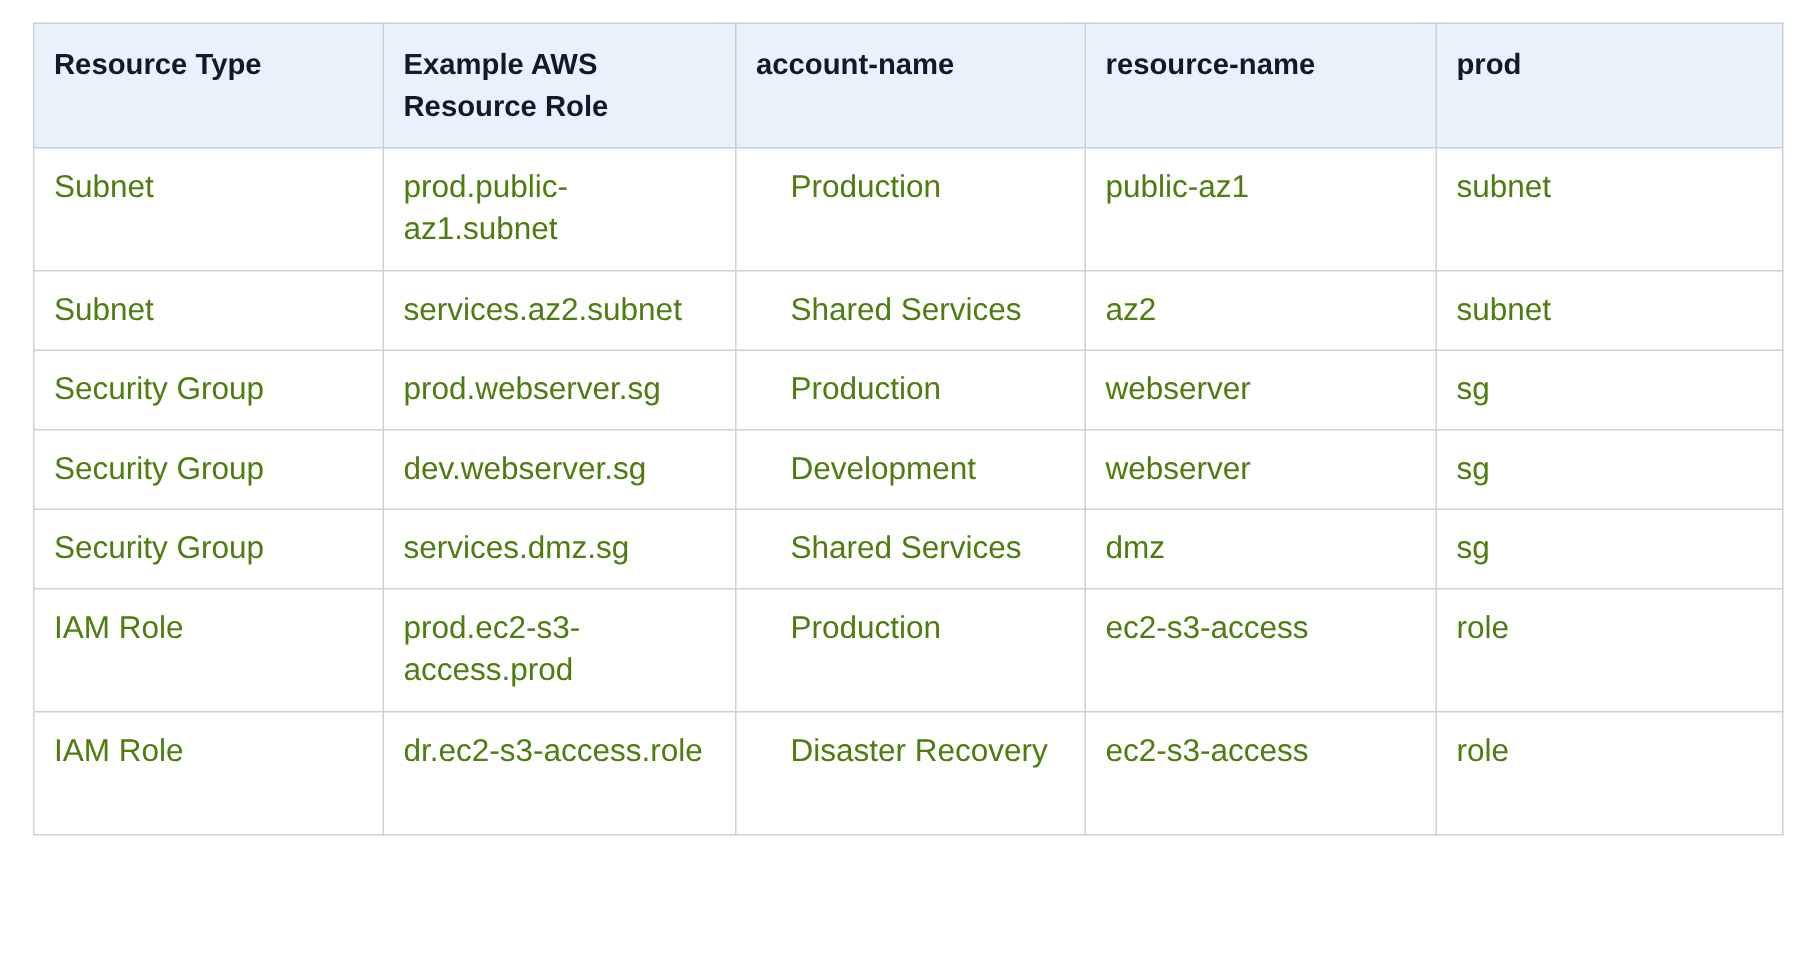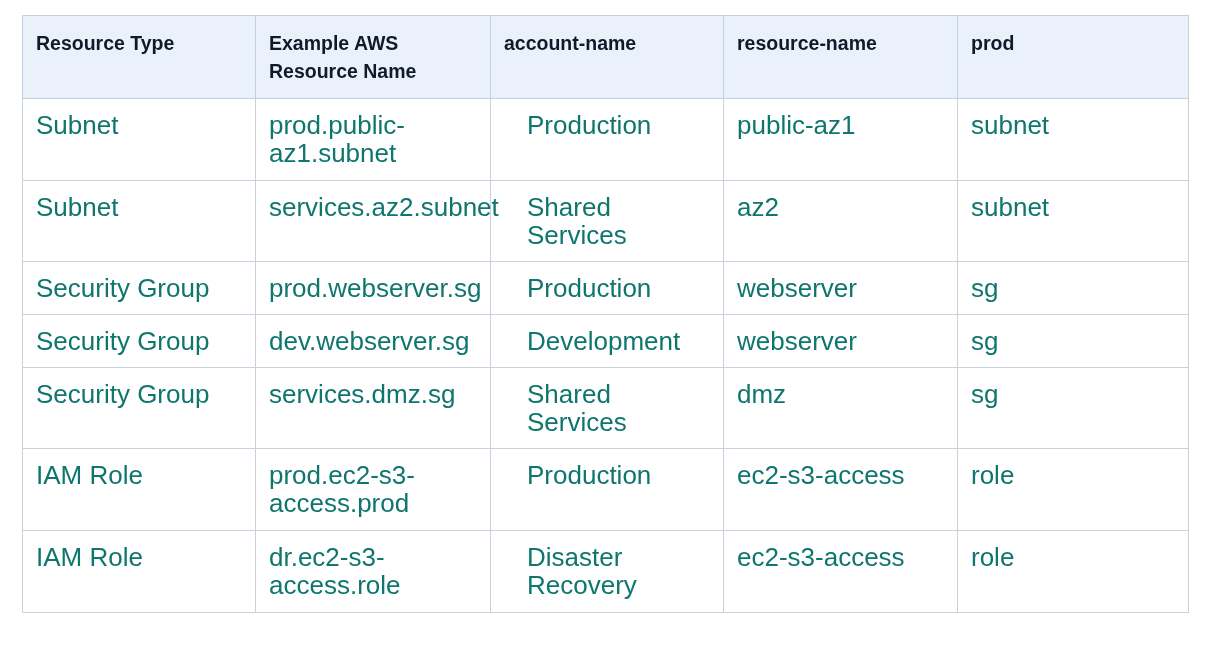--- a/index.html
+++ b/index.html
@@ -50,23 +50,23 @@
     line-height: 28px;
     color: #0f1b2a;
     padding: 13px 12px 13px 13px;
     height: 82px;
     box-sizing: border-box;
   }
   tbody td {
     border: 1px solid #c8d2dc;
     text-align: left;
     vertical-align: top;
-    font-size: 26px;
+    font-size: 21px;
     line-height: 28px;
-    color: #0f766e;
+    color: #4d7c0f;
     padding: 12px 12px 12px 13px;
     box-sizing: border-box;
     overflow: visible;
     white-space: normal;
   }
   tbody tr.h-tall td { height: 82px; }
   tbody tr.h-short td { height: 52px; }
 
   
   tbody td.arn-cell {
@@ -94,21 +94,21 @@
       <colgroup>
         <col class="c0">
           <col class="c1">
           <col class="c2">
           <col class="c3">
           <col class="c4">
       </colgroup>
       <thead>
         <tr>
           <th>Resource Type</th>
-          <th>Example AWS Resource Name</th>
+          <th>Example AWS Resource Role</th>
           <th>account-name</th>
           <th>resource-name</th>
           <th>prod</th>
         </tr>
       </thead>
       <tbody>
 
         <tr class="h-tall">
           <td>Subnet</td>
           <td class="arn-cell">

